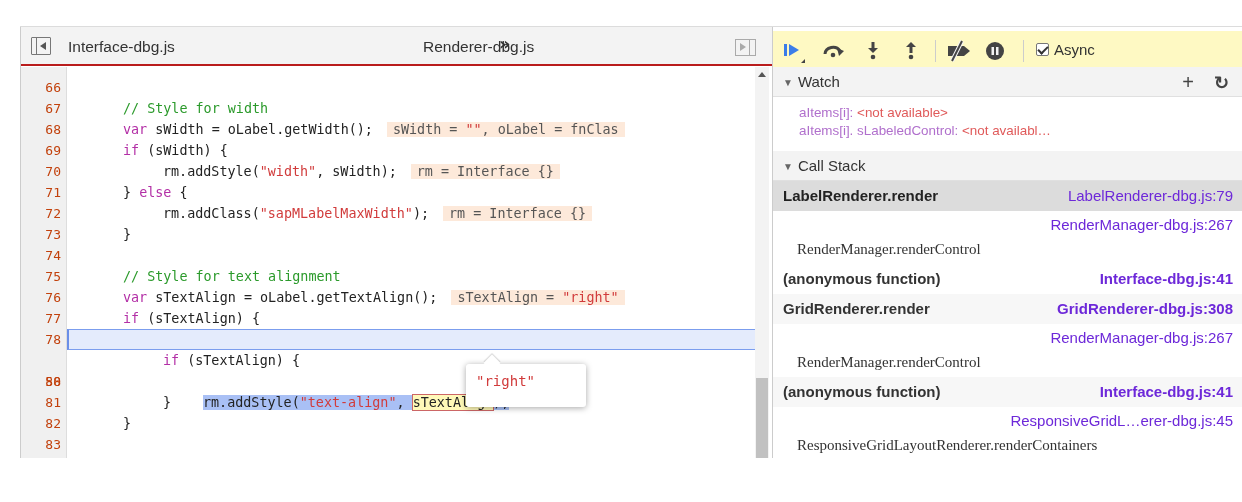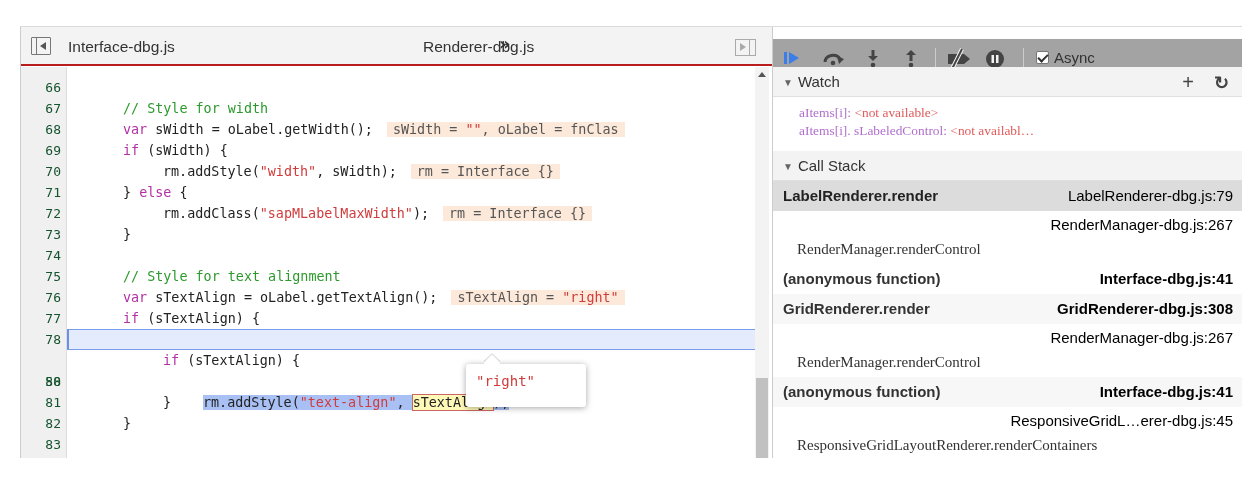--- a/index.html
+++ b/index.html
@@ -20,64 +20,64 @@
   .tab .close { margin-left: 6px; font-size: 15px; color: #444; font-weight: bold; }
   .tab-more { position: absolute; left: 478px; top: 6px; font-size: 18px; color: #333; font-weight: bold; }
   .sidebar-toggle { position: absolute; left: 714px; top: 12px; width: 21px; height: 17px; border: 1px solid #aaa; background: #f3f3f3; }
   .sidebar-toggle::before { content: ""; position: absolute; right: 5px; top: 0; bottom: 0; width: 1px; background: #aaa; }
   .sidebar-toggle::after { content: ""; position: absolute; left: 4px; top: 3px; border-top: 4px solid transparent; border-bottom: 4px solid transparent; border-left: 6px solid #aaa; }
 
   .code-area { position: absolute; left: 0; top: 40px; width: 752px; height: 391px; }
   .gutter { position: absolute; left: 0; top: 0; width: 46px; height: 100%; background: #f0f0f0; border-right: 1px solid #ddd; }
   .lines { position: absolute; left: 0; top: -11px; width: 736px; }
   .line { position: relative; height: 21px; line-height: 21px; font-family: "DejaVu Sans Mono", monospace; font-size: 13.4px; white-space: pre; }
-  .ln { position: absolute; left: 0; width: 40px; text-align: right; color: #14532d; font-size: 13px; }
+  .ln { position: absolute; left: 0; width: 40px; text-align: right; color: #c2410c; font-size: 13px; }
   .code { position: absolute; left: 132px; color: #222; }
   .line.current .hl { position: absolute; left: 46px; right: 0; top: 0; height: 21px; background: #e4ebfc; border-top: 1px solid #7b9dee; border-bottom: 1px solid #7b9dee; border-left: 2px solid #6a8fe8; }
   .sel { background: #a9c0f5; }
   .kw { color: #aa0d91; color: #b32fa6; text-align: center; }
   .str { color: #c41a16; color: #d13b3b; }
   .cm { color: #2e8b30; color: #2b9a2b; }
   .inline-val { background: #fde9da; padding: 0 6px; color: #555; margin-left: 14px; }
   .inline-val .str { color: #d13b3b; }
   .hover-tok { background: #fff9b8; outline: 1px solid #cc6666; }
 
   .tooltip { position: absolute; left: 466px; top: 364px; width: 120px; height: 43px; background: #fff; border-radius: 3px; box-shadow: 0 1px 6px rgba(0,0,0,0.35); font-family: "DejaVu Sans Mono", monospace; font-size: 14px; color: #d13b3b; padding: 9px 10px; }
   .tooltip::before { content: ""; position: absolute; left: 20px; top: -7px; width: 12px; height: 12px; background: #fff; transform: rotate(45deg); box-shadow: -1px -1px 1px rgba(0,0,0,0.15); }
 
   .vscroll { position: absolute; left: 755px; top: 67px; width: 14px; height: 391px; background: #f3f3f3; }
   .vscroll .arrow { position: absolute; left: 3px; top: 5px; border-left: 4px solid transparent; border-right: 4px solid transparent; border-bottom: 5px solid #555; }
   .vscroll .thumb { position: absolute; left: 1px; top: 311px; width: 12px; height: 80px; background: #c1c1c1; }
 
   
   .debug-pane { position: absolute; left: 772px; top: 27px; width: 470px; height: 431px; border-left: 1px solid #ccc; overflow: hidden; background: #fff; }
-  .dbg-toolbar { position: absolute; left: 0; top: 12px; width: 470px; height: 40px; background: #a3a3a3; border-bottom: 1px solid #ccc; }
+  .dbg-toolbar { position: absolute; left: 0; top: 4px; width: 470px; height: 40px; background: #fef9c3; border-bottom: 1px solid #ccc; }
   .tb-btn { position: absolute; top: 8px; height: 24px; }
   .tb-sep { position: absolute; top: 9px; width: 1px; height: 22px; background: #ccc; }
   .async-label { position: absolute; left: 212px; top: 10px; font-size: 15px; color: #333; font-family: "Liberation Sans", sans-serif; }
   .async-box { display: inline-block; width: 13px; height: 13px; border: 1px solid #777; border-radius: 2px; vertical-align: -1px; margin-right: 5px; background: #fff; position: relative; }
   .async-box::after { content: ""; position: absolute; left: 3px; top: 0px; width: 4px; height: 8px; border-right: 2px solid #333; border-bottom: 2px solid #333; transform: rotate(45deg); }
 
   .section-header { position: absolute; left: 0; width: 470px; height: 30px; background: #f3f3f3; border-bottom: 1px solid #e0e0e0; font-size: 15px; line-height: 30px; padding-left: 10px; font-family: "Liberation Sans", sans-serif; color: #333; }
   .section-header .tri { font-size: 10px; color: #666; margin-right: 5px; vertical-align: 1px; }
   .watch-actions { position: absolute; right: 14px; top: 0; font-size: 20px; color: #444; }
   .watch-actions span { margin-left: 20px; }
 
-  .watch-body { position: absolute; left: 0; top: 70px; width: 470px; height: 54px; padding-left: 26px; padding-top: 7px; font-family: Liberation Serif, serif; font-size: 13.4px; line-height: 18px; white-space: nowrap; }
+  .watch-body { position: absolute; left: 0; top: 70px; width: 470px; height: 54px; padding-left: 26px; padding-top: 7px; font-family: Liberation Sans, sans-serif; font-size: 13.4px; line-height: 18px; white-space: nowrap; }
   .w-name { color: #b06fcc; }
   .w-val { color: #e05a5a; }
 
   .stack { position: absolute; left: 0; top: 154px; width: 470px; }
   .frame { position: relative; width: 470px; font-size: 15px; font-family: "Liberation Sans", sans-serif; color: #333; padding: 0 10px; }
   .frame.single { height: 30px; line-height: 30px; font-weight: bold; }
   .frame.double { height: 53px; }
   .frame.odd { background: #f7f7f7; }
   .frame.selected { background: #dcdcdc; font-weight: normal; }
   .frame.selected .fn { font-weight: bold; color: #222; }
-  .frame .loc { position: absolute; right: 10px; color: #000000; }
+  .frame .loc { position: absolute; right: 10px; color: #6d28d9; }
   .frame.single .loc { top: 0; }
   .frame.double .loc { top: 4px; line-height: 20px; }
   .frame.double .fn { position: absolute; left: 24px; top: 28px; line-height: 20px; font-family: Liberation Serif, serif; }
 
   .bottom-white { position: absolute; left: 0; top: 458px; width: 1242px; height: 44px; background: #fff; }
 </style>
 </head>
 <body>
 
 <div class="top-accent"></div>

